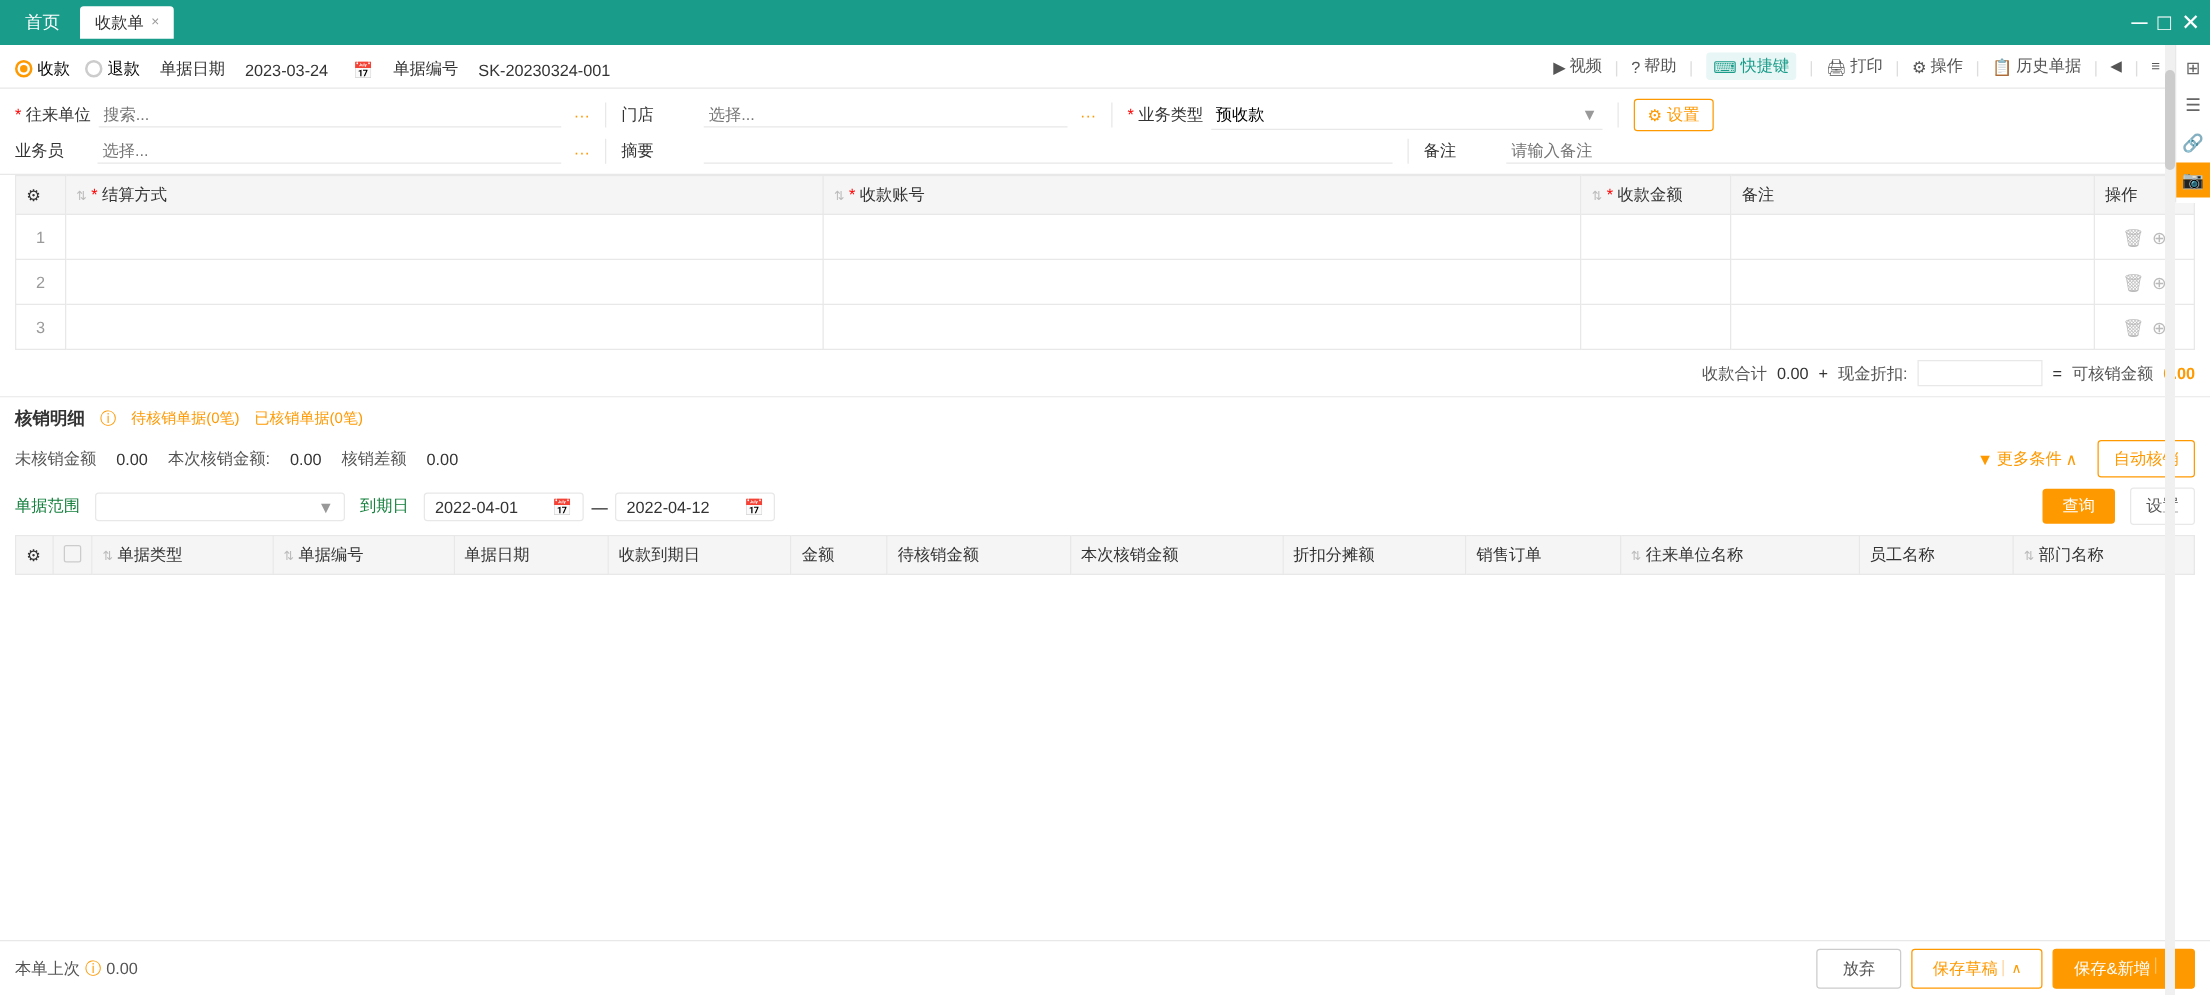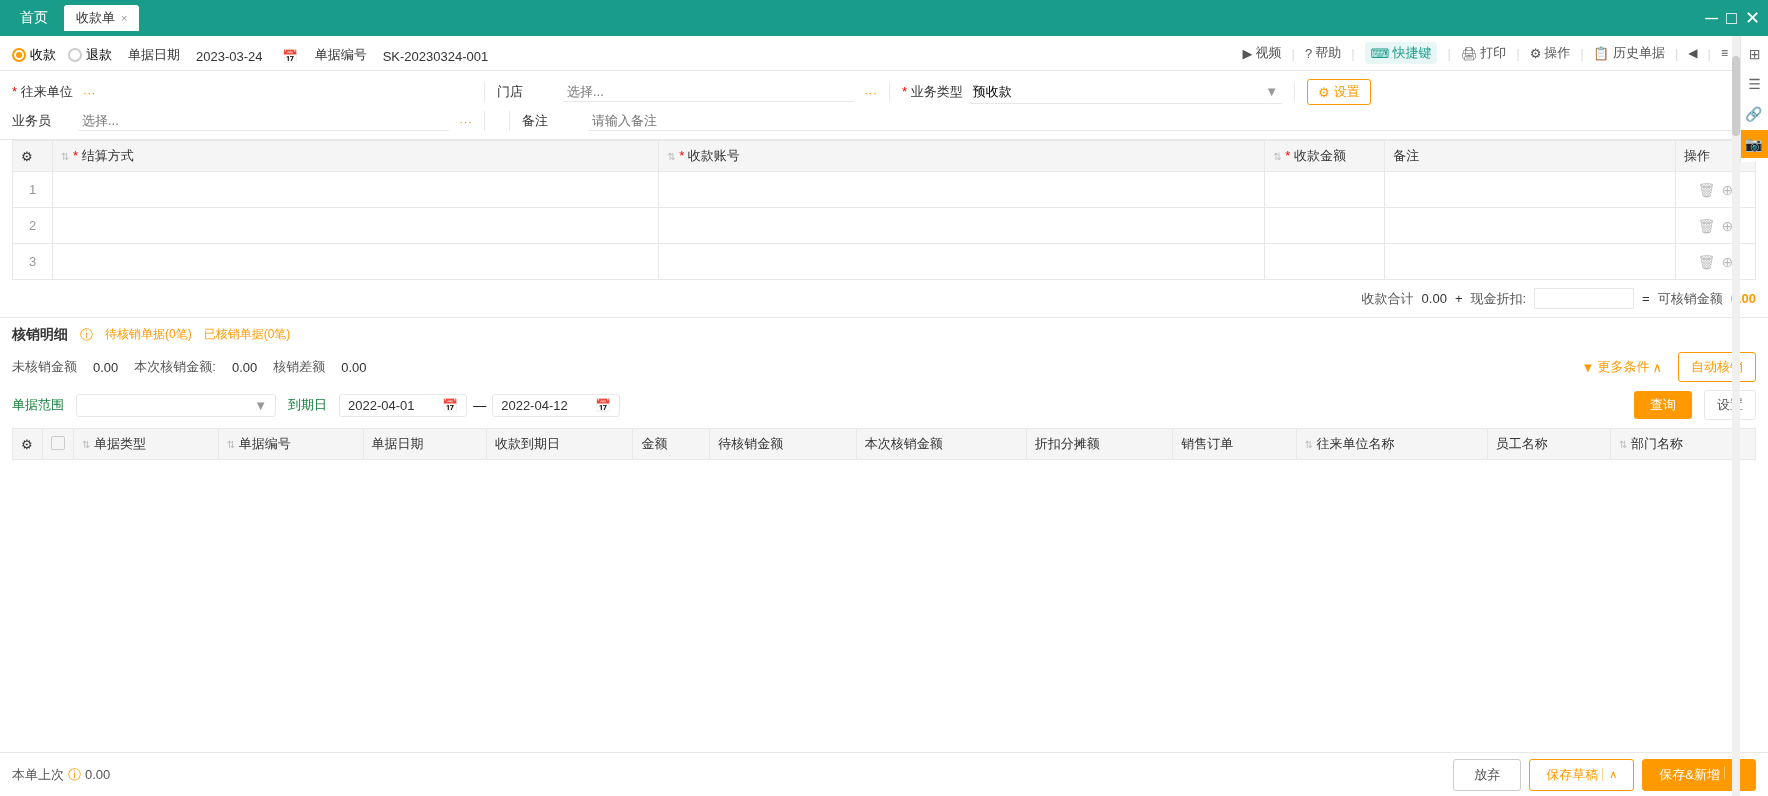--- a/index.html
+++ b/index.html
@@ -567,20 +567,21 @@
       <span class="action-btn">≡</span>
       <span class="action-btn" style="background:#f90;color:#fff;padding:2px 5px;border-radius:3px;">⊞</span>
     </div>
   </div>
 
   <div class="form-area">
     <div class="form-row">
 
       <div class="field-group" style="max-width: 460px;">
         <span class="field-label required">往来单位</span>
+        <input class="field-input" type="text" placeholder="搜索..." style="">
         <span class="field-more">···</span>
       </div>
       <div class="field-divider"></div>
 
       <div class="field-group" style="max-width: 380px;">
         <span class="field-label">门店</span>
         <input class="field-input" type="text" placeholder="选择..." style="">
         <span class="field-more">···</span>
       </div>
       <div class="field-divider"></div>
@@ -601,20 +602,24 @@
     </div>
     <div class="form-row">
 
       <div class="field-group" style="max-width: 460px;">
         <span class="field-label">业务员</span>
         <input class="field-input" type="text" placeholder="选择..." style="">
         <span class="field-more">···</span>
       </div>
       <div class="field-divider"></div>
 
+      <div class="field-group" style="flex: 1;">
+        <span class="field-label">摘要</span>
+        <input class="field-input" type="text" style="min-width: 200px;">
+      </div>
       <div class="field-divider"></div>
 
       <div class="field-group" style="flex: 1;">
         <span class="field-label">备注</span>
         <input class="field-input" type="text" placeholder="请输入备注" style="">
       </div>
     </div>
   </div>
 
   <div class="table-area">

